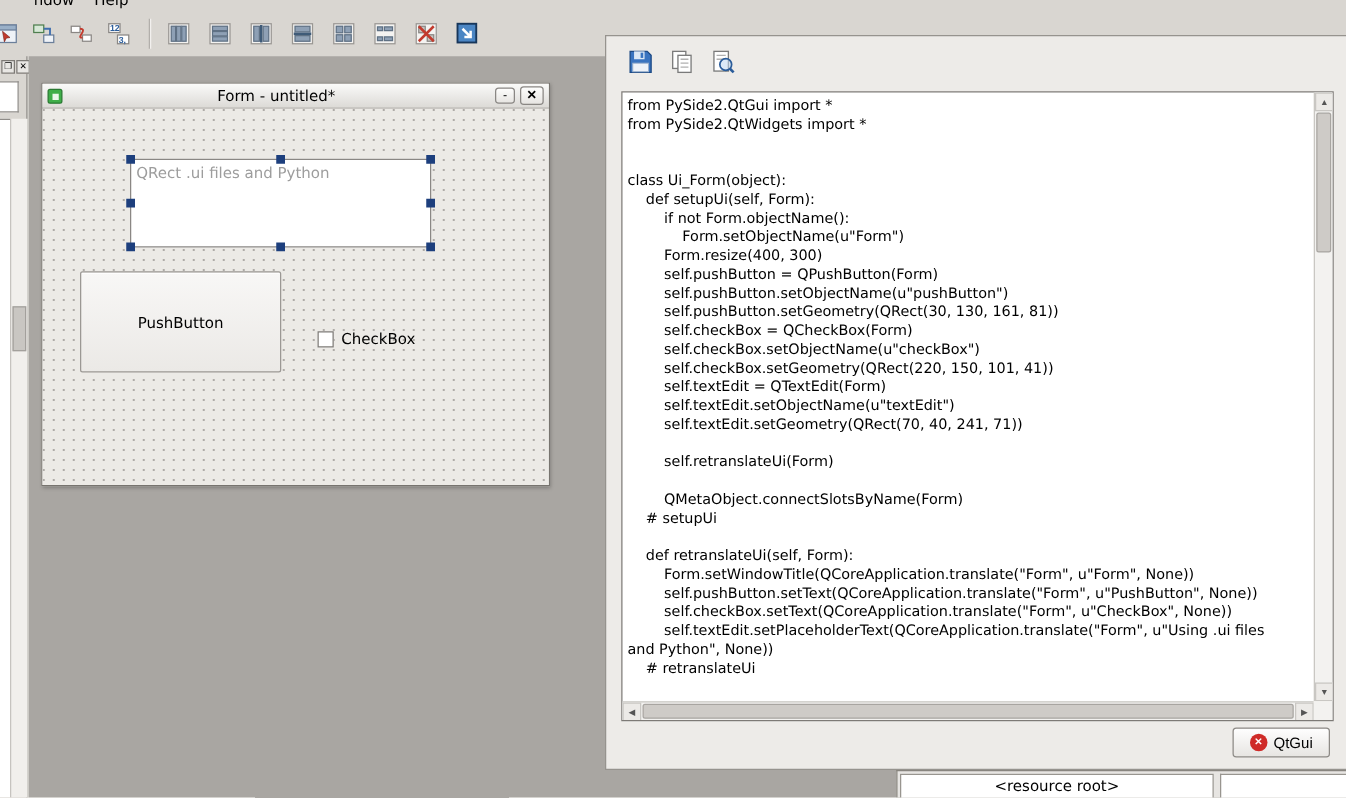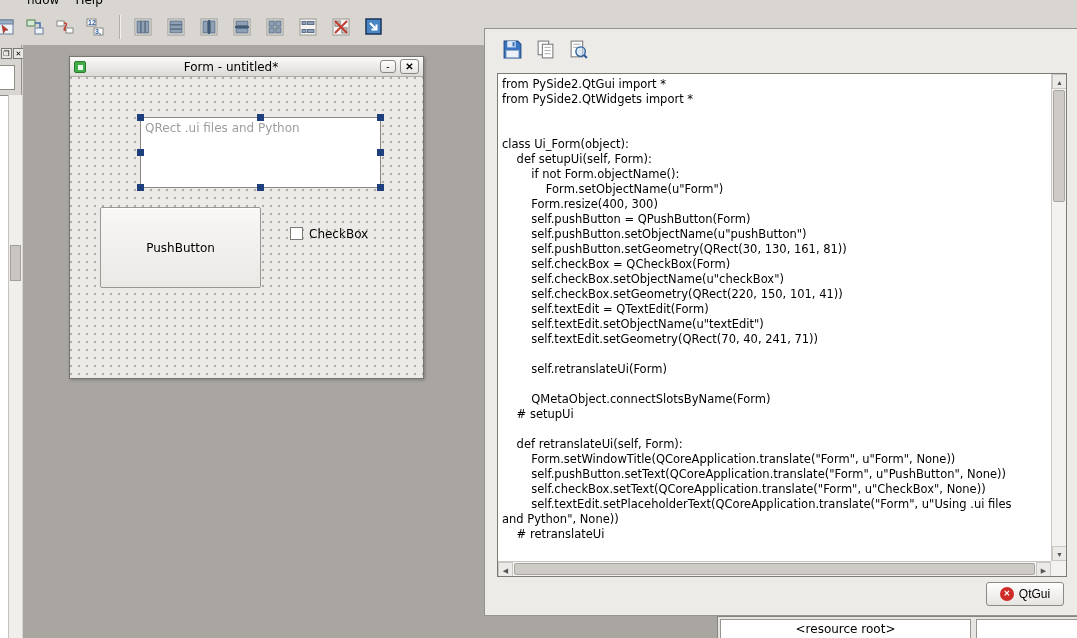--- a/index.html
+++ b/index.html
@@ -27,21 +27,21 @@
   .dock-btn { position:absolute; top:3px; width:11px; height:11px; border:1px solid #7d7a76; background:#e9e7e4; font-size:7px; line-height:9px; text-align:center; padding:0; }
   .dock-search-frag { position:absolute; left:0; top:20px; width:15px; height:25px; background:#fff; border:1px solid #8f8c88; border-left:none; }
   .dock-list-frag { position:absolute; left:0; top:50px; width:8px; bottom:0; background:#fff; border-top:1px solid #8f8c88; }
   .dock-scrollbar { position:absolute; left:8px; top:50px; width:14px; bottom:0; background:#f1efec; border-left:1px solid #c6c3bf; }
   .dock-thumb { position:absolute; left:1px; top:150px; width:11px; height:36px; background:#c9c6c2; border:1px solid #a3a09c; }
 
   
   .workspace { position:absolute; left:23px; top:45px; right:0; bottom:0; background:#a9a6a2; }
 
   
-  .form-window { position:absolute; left:10px; top:11px; width:355px; height:323px; background:#eceae6; border:1px solid #77746f; box-shadow:1px 1px 3px rgba(0,0,0,0.25);margin-left:36px; }
+  .form-window { position:absolute; left:10px; top:21px; width:407px; height:323px; background:#eceae6; border:1px solid #77746f; box-shadow:1px 1px 3px rgba(0,0,0,0.25); }
   .form-titlebar { height:20px; background:linear-gradient(#fafaf9,#dcdad6); border-bottom:1px solid #aeaba7; display:flex; align-items:center; padding:0 4px; }
   .form-title-icon { width:12px; height:12px; background:#3fae49; border:1px solid #2a7a32; border-radius:2px; position:relative; flex:0 0 auto; }
   .form-title-icon::after { content:""; position:absolute; left:3px; top:3px; width:5px; height:5px; background:#eaf7eb; }
   .form-title-text { flex:1; text-align:center; font-size:12px; }
   .win-btn { width:16px; height:13px; border:1px solid #8a8784; border-radius:3px; background:linear-gradient(#fdfdfc,#e7e5e2); font-size:10px; line-height:10px; text-align:center; padding:0; margin-left:4px; }
   .win-btn.close { width:19px; height:15px; font-weight:bold; font-size:10px; }
 
   .form-canvas {
     position:relative; height:301px;
     background-color:#eceae6;
@@ -49,21 +49,21 @@
     background-size:8px 8px; background-position:5px 5px;
   }
 
   .textedit-widget { position:absolute; left:70px; top:40px; width:241px; height:71px; background:#fff; border:1px solid #8a8784; padding:3px 4px; color:#9d9d9d; }
   .handle { position:absolute; width:7px; height:7px; background:#1d3f7d; }
   .h-tl{left:-4px;top:-4px} .h-tm{left:calc(50% - 4px);top:-4px} .h-tr{right:-4px;top:-4px}
   .h-ml{left:-4px;top:calc(50% - 4px)} .h-mr{right:-4px;top:calc(50% - 4px)}
   .h-bl{left:-4px;bottom:-4px} .h-bm{left:calc(50% - 4px);bottom:-4px} .h-br{right:-4px;bottom:-4px}
 
   .pushbutton-widget { position:absolute; left:30px; top:130px; width:161px; height:81px; background:linear-gradient(#f8f7f6,#ebe9e6); border:1px solid #9b9894; border-radius:2px; box-shadow:inset 0 1px 0 #fff; display:flex; align-items:center; justify-content:center; font-size:12px; }
-  .checkbox-widget { position:absolute; left:220px; top:150px; width:101px; height:41px; display:flex; align-items:flex-start; }
+  .checkbox-widget { position:absolute; left:220px; top:150px; width:101px; height:41px; display:flex; align-items:flex-end; }
   .checkbox-box { width:13px; height:13px; background:#fff; border:1px solid #7d7a76; margin-right:6px; flex:0 0 auto; }
 
   
   .code-dialog { position:absolute; left:484px; top:28px; width:593px; height:588px; background:#edebe8; border:1px solid #96938e; border-right:none; z-index:10; }
   .dlg-toolbar { position:absolute; left:14px; top:7px; height:30px; display:flex; gap:7px; }
   .dlg-btn { width:26px; height:26px; display:flex; align-items:center; justify-content:center; background:transparent; border:1px solid transparent; padding:0; }
   .dlg-btn svg { width:21px; height:21px; }
 
   .code-view { position:absolute; left:12px; top:44px; width:570px; height:504px; background:#fff; border:1px solid #7d7a76; overflow:hidden; }
   .code-text { position:absolute; left:0; top:0; right:15px; bottom:15px; overflow:hidden; }

